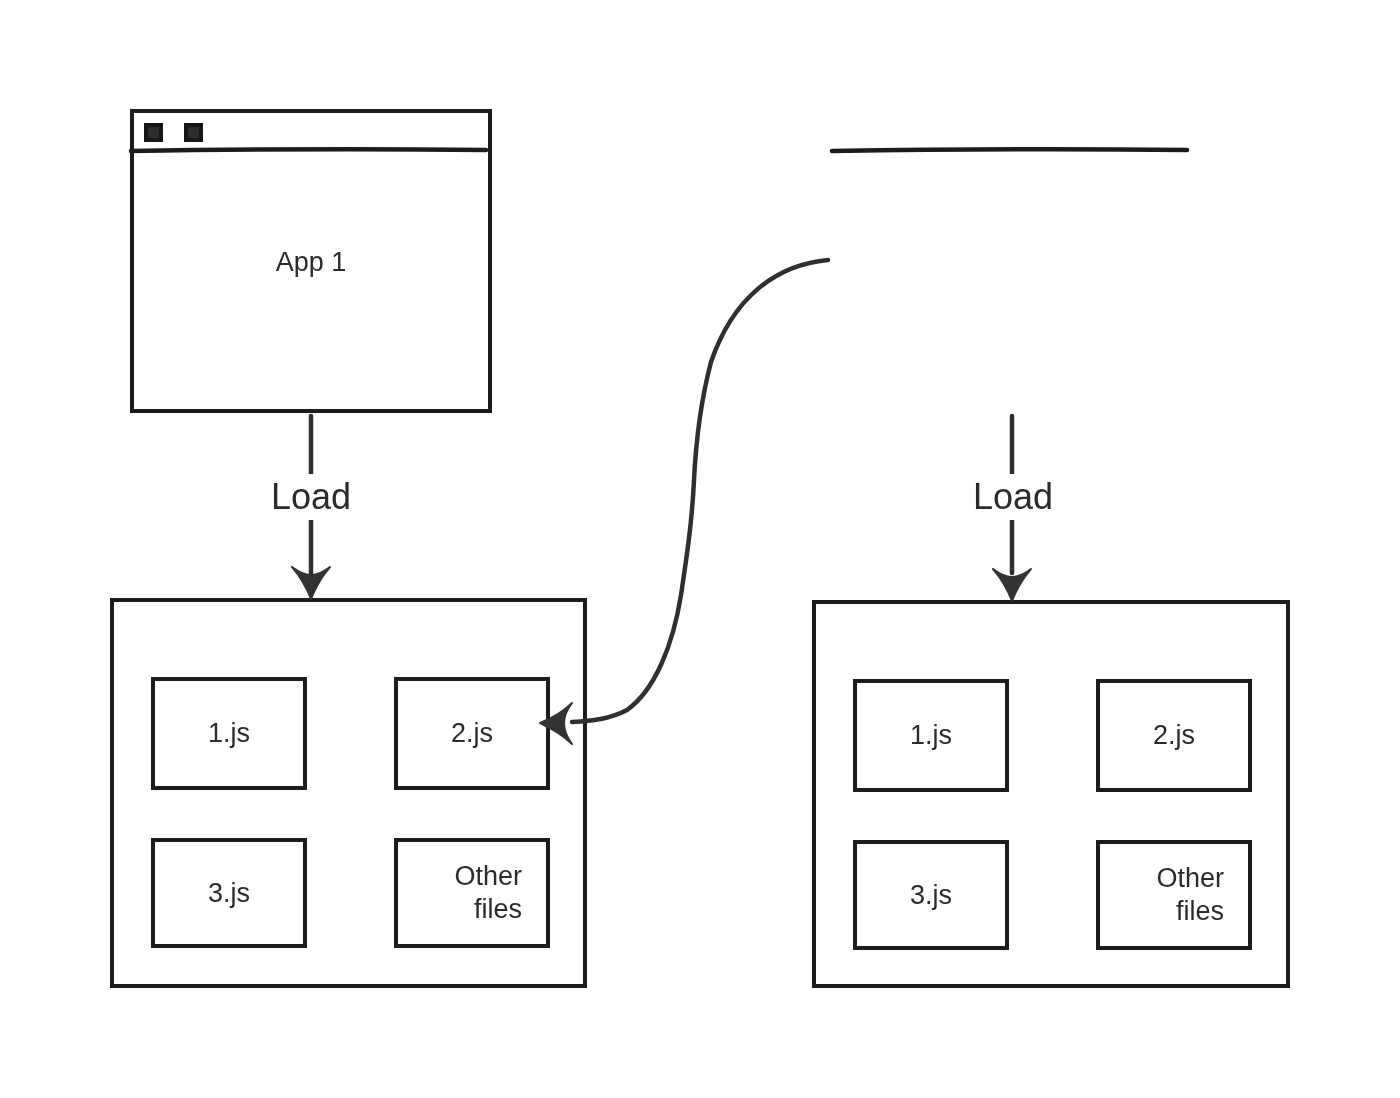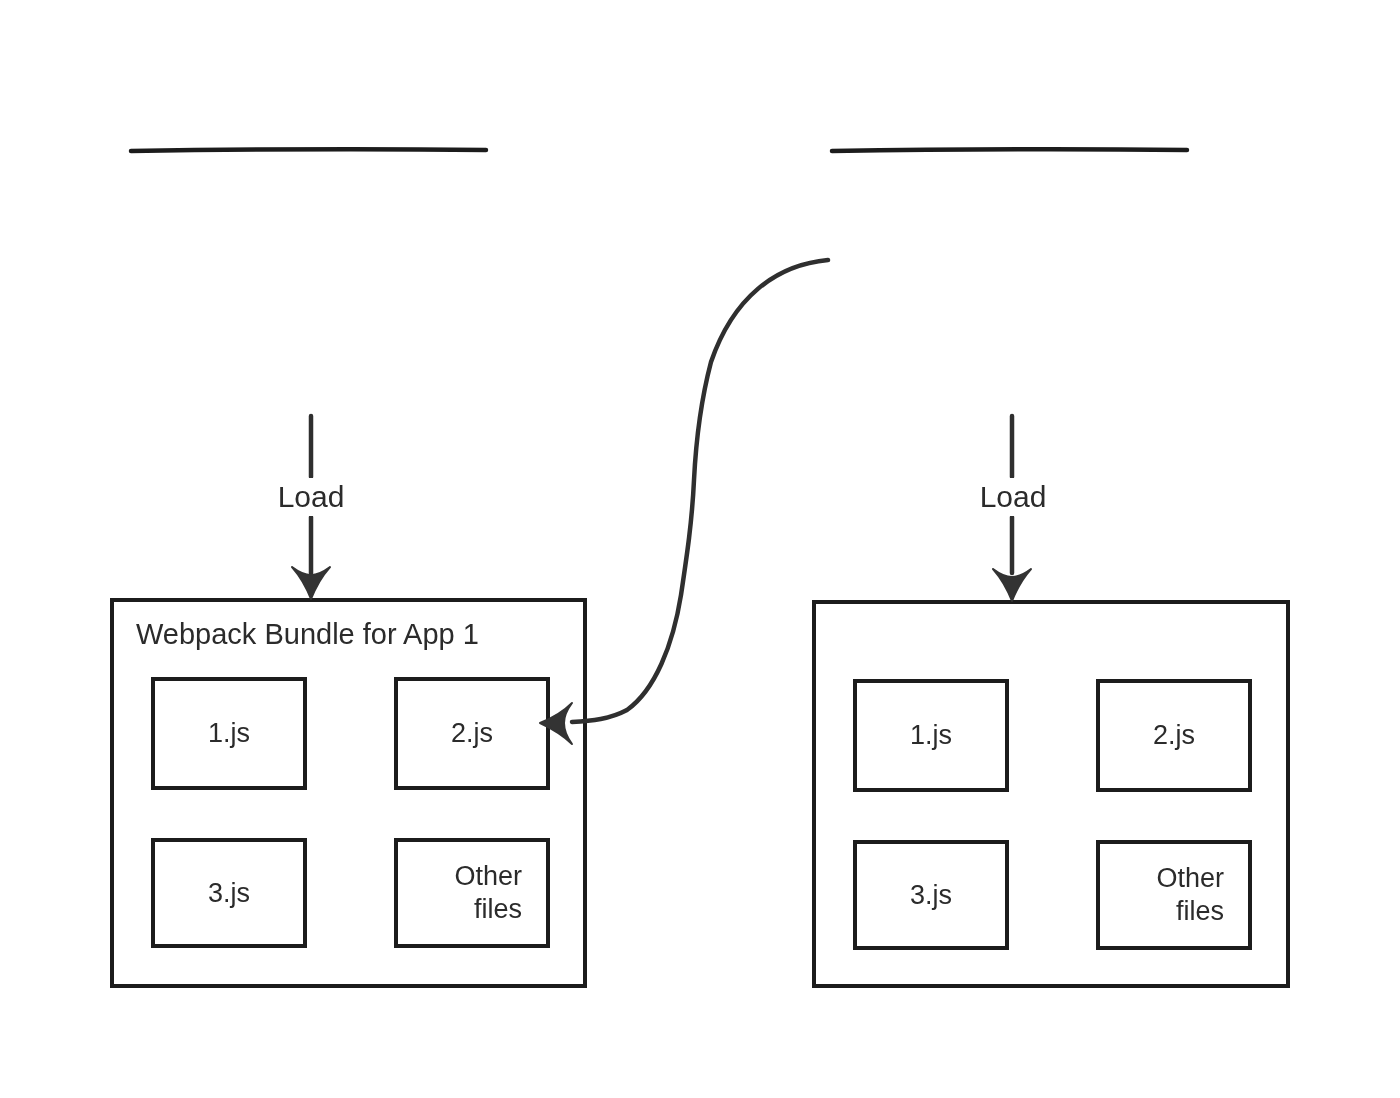--- a/index.html
+++ b/index.html
@@ -78,21 +78,21 @@
   }
   .file-box .file-label { max-width: 100px; }
   .fb-r1 { top: 75px;  width: 156px; height: 113px; }
   .fb-r2 { top: 236px; width: 156px; height: 110px; }
   .fb-c1 { left: 37px;  }
   .fb-c2 { left: 280px; text-align: right; }
   
   .load-label {
     position: absolute;
     transform: translate(-50%, -50%);
-    font-size: 30px;
+    font-size: 36px;
     background: #ffffff;
     padding: 2px 8px;
     white-space: nowrap;
     z-index: 3;
   }
   #load-left-label      { left: 311px;  top: 497px; }
   #load-right-label     { left: 1013px; top: 497px; }
   #federation-label     { left: 698px;  top: 496px; }
   #federation-label .b  { font-weight: 700; }
   
@@ -103,24 +103,28 @@
     z-index: 2;
     pointer-events: none;
   }
   #connectors path { stroke-linecap: round; }
 </style>
 </head>
 <body>
 
 <div id="canvas">
 
+  <div class="window" id="app1-window">
+    <span class="win-btn first"></span>
+    <span class="win-btn second"></span>
+    <div class="window-label">App 1</div>
+  </div>
 
 
   <div class="bundle" id="bundle1">
-    <div class="bundle-title">Webpack Bundle for App 1</div>
     <div class="file-box fb-r1 fb-c1">
       <span class="file-label">1.js</span>
     </div>
     <div class="file-box fb-r1 fb-c2">
       <span class="file-label">2.js</span>
     </div>
     <div class="file-box fb-r2 fb-c1">
       <span class="file-label">3.js</span>
     </div>
     <div class="file-box fb-r2 fb-c2">

